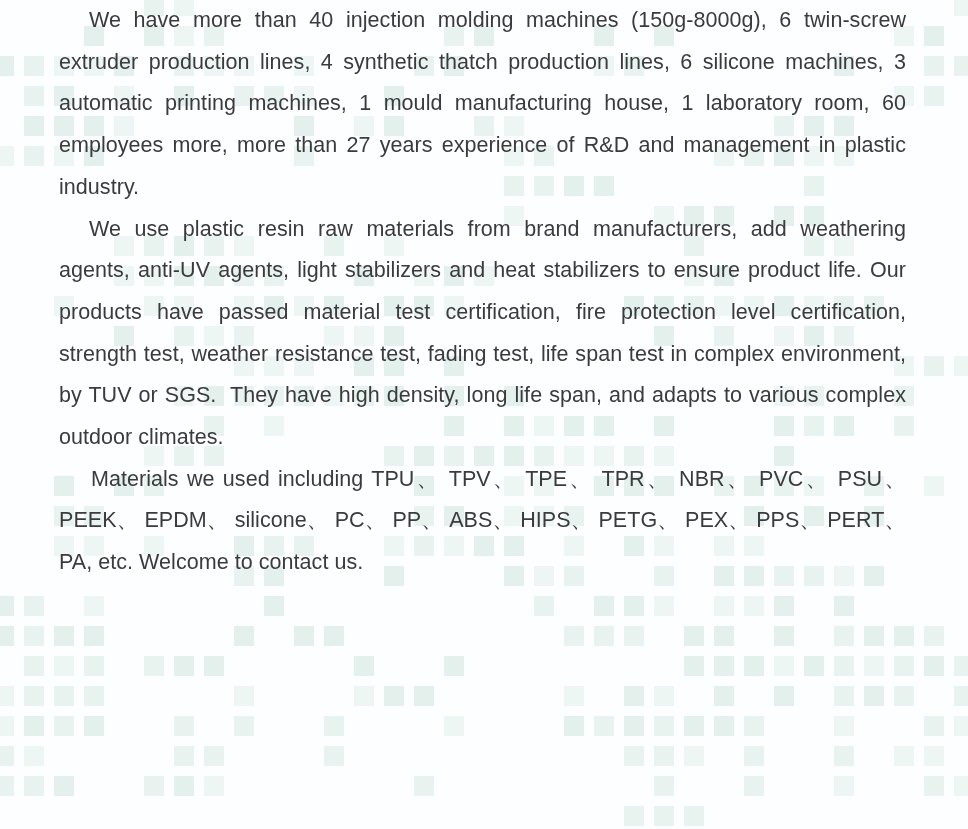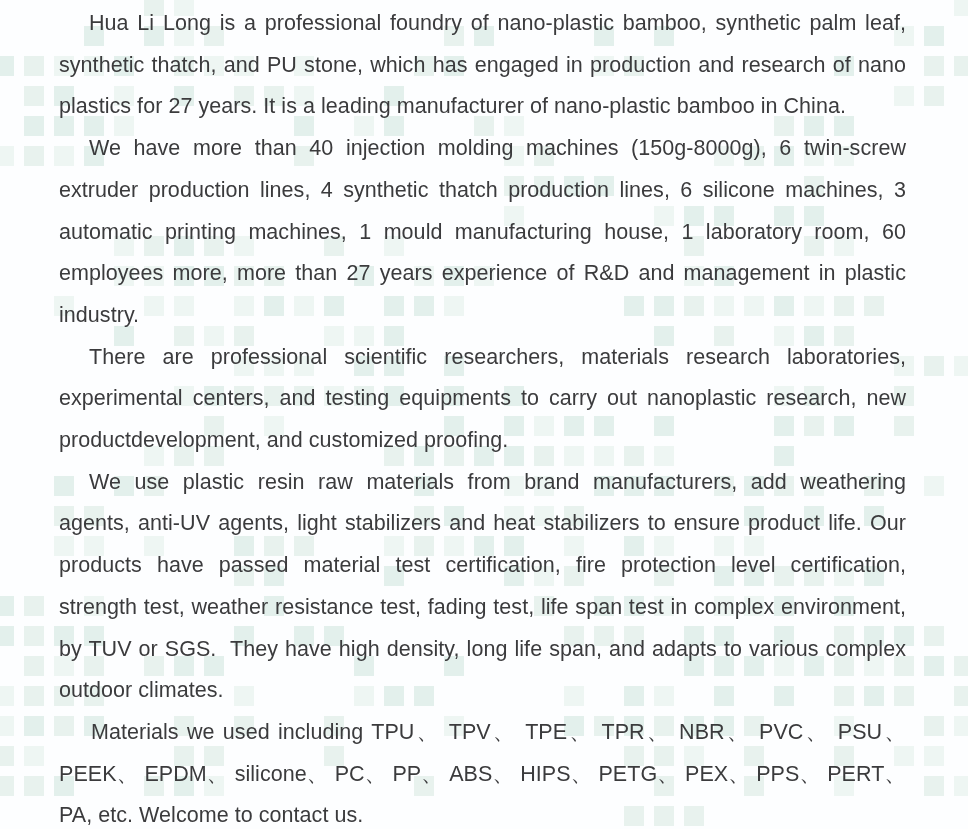--- a/index.html
+++ b/index.html
@@ -411,20 +411,18 @@
       <div class="deco-sq faint" style="left: 174px; top: 386px;"></div>
       <div class="deco-sq tint" style="left: 174px; top: 446px;"></div>
       <div class="deco-sq" style="left: 204px; top: 386px;"></div>
       <div class="deco-sq tint" style="left: 204px; top: 416px;"></div>
       <div class="deco-sq tint" style="left: 204px; top: 446px;"></div>
       <div class="deco-sq tint" style="left: 234px; top: 386px;"></div>
       <div class="deco-sq faint" style="left: 264px; top: 416px;"></div>
     </div>
 
   <div id="content">
-    <p class="para first">Hua Li Long is a professional foundry of nano-plastic bamboo, synthetic palm leaf, synthetic thatch, and PU stone, which has engaged in production and research of nano plastics for 27 years. It is a leading manufacturer of nano-plastic bamboo in China.</p>
     <p class="para">We have more than 40 injection molding machines (150g-8000g), 6 twin-screw extruder production lines, 4 synthetic thatch production lines, 6 silicone machines, 3 automatic printing machines, 1 mould manufacturing house, 1 laboratory room, 60 employees more, more than 27 years experience of R&amp;D and management in plastic industry.</p>
-    <p class="para">There are professional scientific researchers, materials research laboratories, experimental centers, and testing equipments to carry out nanoplastic research, new productdevelopment, and customized proofing.</p>
     <p class="para">We use plastic resin raw materials from brand manufacturers, add weathering agents, anti-UV agents, light stabilizers and heat stabilizers to ensure product life. Our products have passed material test certification, fire protection level certification, strength test, weather resistance test, fading test, life span test in complex environment,  by TUV or SGS.  They have high density, long life span, and adapts to various complex outdoor climates.</p>
     <p class="para materials">Materials we used including TPU、 TPV、 TPE、 TPR、 NBR、 PVC、 PSU、 PEEK、 EPDM、 silicone、 PC、 PP、 ABS、 HIPS、 PETG、 PEX、 PPS、 PERT、 PA, etc. Welcome to contact us.</p>
   </div>
 
 </div>
 
 </body></html>

